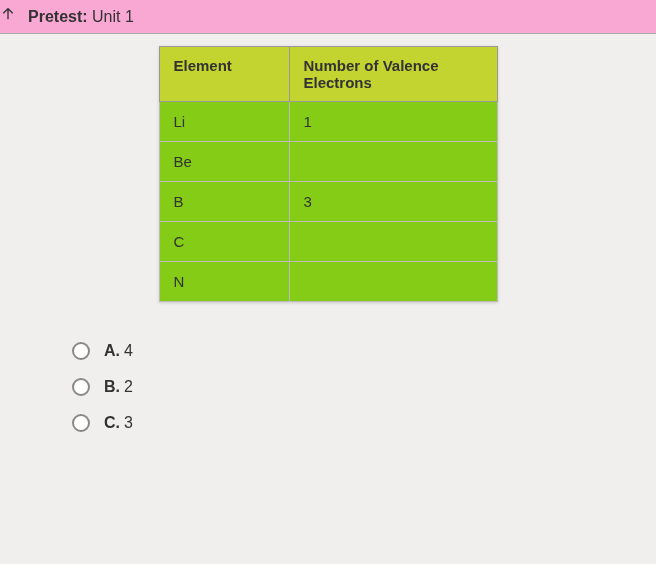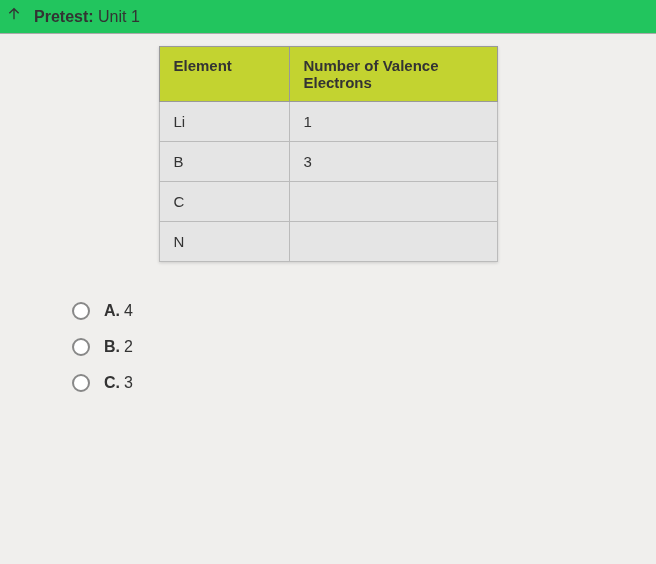--- a/index.html
+++ b/index.html
@@ -7,23 +7,23 @@
     font-family: Arial, Helvetica, sans-serif;
     background: #f0efed;
     width: 656px;
     height: 564px;
     overflow: hidden;
     color: #333;
   }
   .header {
     display: flex;
     align-items: center;
-    padding: 6px 6px;
+    padding: 6px 0;
     border-bottom: 1px solid #aaa;
-    background: #22c55e;
+    background: #f9a8d4;
   }
   .back-arrow {
     font-size: 18px;
     margin-right: 12px;
     color: #333;
   }
   .header-title .bold { font-weight: bold; }
   .content {
     padding: 12px 22px;
   }
@@ -50,21 +50,21 @@
     font-size: 15px;
     font-weight: bold;
     border: 1px solid #999;
     vertical-align: top;
   }
   td {
     padding: 10px 14px;
     border: 1px solid #bbb;
     font-size: 15px;
     color: #333;
-    background: #e5e5e5;
+    background: #84cc16;
     height: 40px;
   }
   .col-element { width: 130px; }
   .col-valence { width: 208px; }
   .options {
     padding-left: 50px;
   }
   .option {
     display: flex;
     align-items: center;
@@ -105,20 +105,24 @@
           <th class="col-element">Element</th>
           <th class="col-valence">Number of Valence Electrons</th>
         </tr>
       </thead>
       <tbody>
         <tr>
           <td>Li</td>
           <td>1</td>
         </tr>
         <tr>
+          <td>Be</td>
+          <td></td>
+        </tr>
+        <tr>
           <td>B</td>
           <td>3</td>
         </tr>
         <tr>
           <td>C</td>
           <td></td>
         </tr>
         <tr>
           <td>N</td>
           <td></td>

